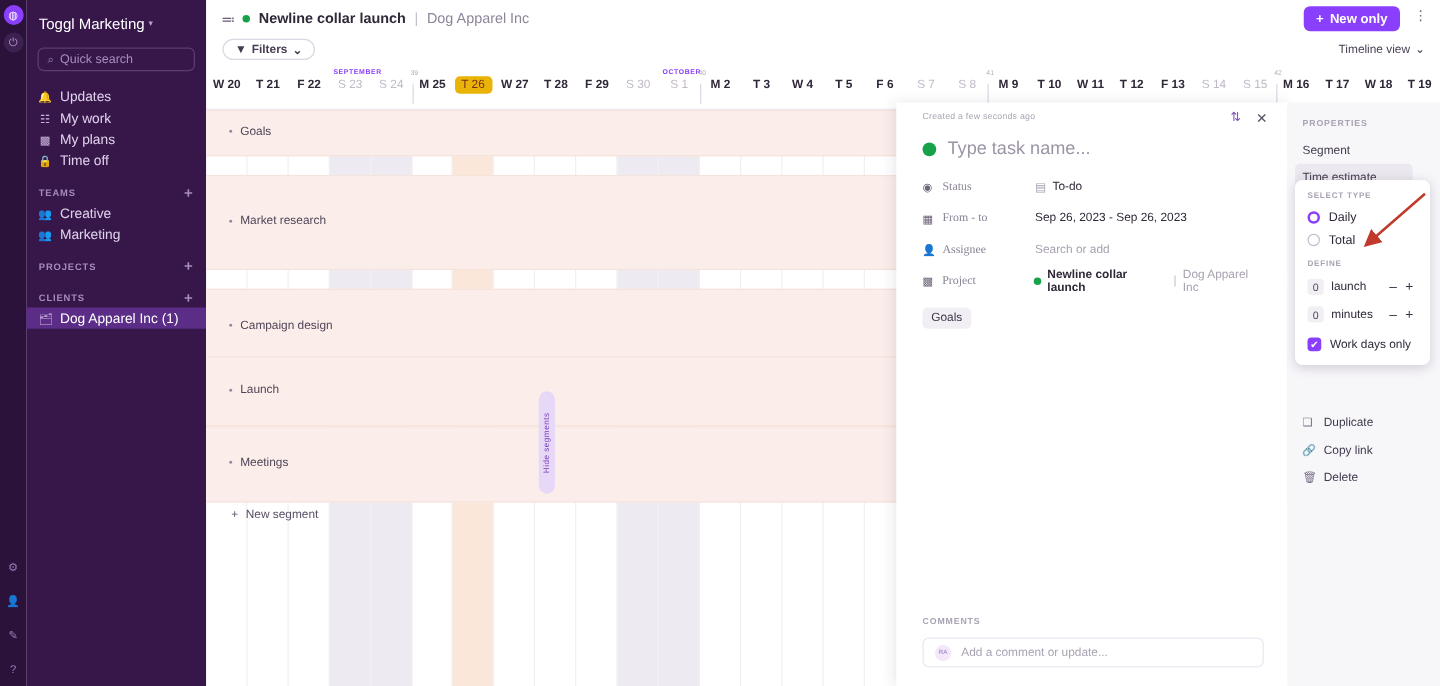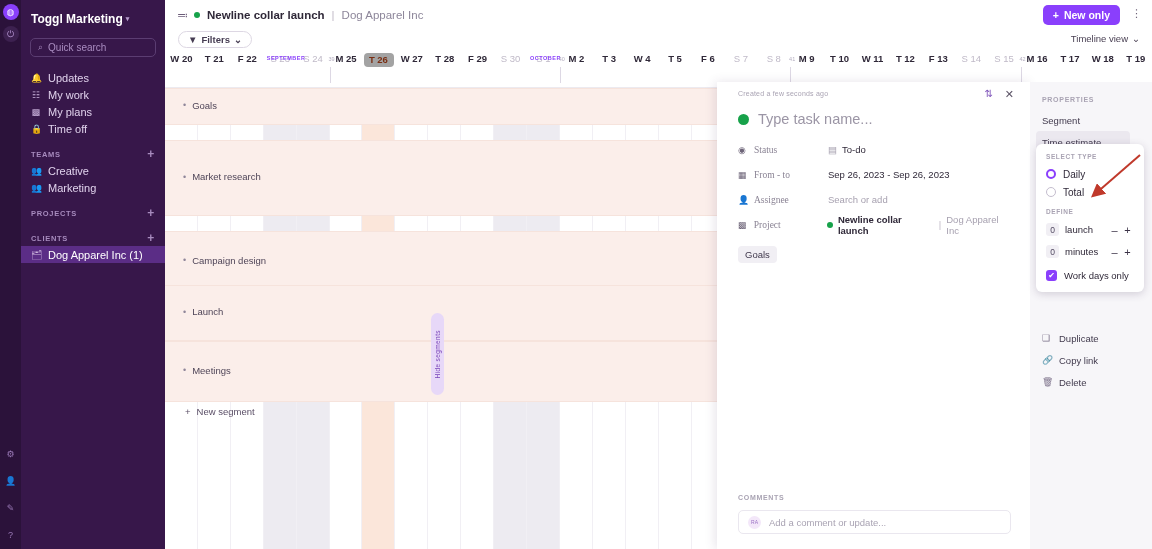--- a/index.html
+++ b/index.html
@@ -31,21 +31,21 @@
 
   
   .sidebar {
     width: 144px; flex: 0 0 144px; height: 549px;
     background: #37174a; color: #e4d7ef; padding: 8px 0 0 0;
     font-size: 11px; position: relative;
   }
   .sb-title {
     display: flex; align-items: center; gap: 3px;
     padding: 0 10px; height: 22px; font-size: 12px;
-    font-weight: bold; color: #ffffff; margin-bottom: 8px;
+    font-weight: normal; color: #ffffff; margin-bottom: 8px;
   }
   .caret { font-size: 7px; color: #b79ccd; }
   .search-box {
     margin: 0 9px 12px 9px; height: 19px;
     border: 1px solid #5b3d72; border-radius: 5px;
     display: flex; align-items: center; gap: 5px;
     padding: 0 7px; color: #a98cc0; font-size: 10px;
   }
   .search-box .ic { font-size: 9px; }
   .nav-item {
@@ -89,27 +89,27 @@
   }
   .timeline-view {
     position: absolute; right: 12px; top: 3px;
     font-size: 9.5px; color: #4a4154; display: flex; align-items: center; gap: 4px;
   }
 
   
   .dates { height: 35px; position: relative; display: flex; border-bottom: 1px solid #eceaf0; }
   .dcell {
     flex: 1 1 0; position: relative; display: flex;
-    align-items: flex-start; justify-content: center;
+    align-items: center; justify-content: center;
     padding-bottom: 5px; font-size: 9.5px; font-weight: bold; color: #2f2838;
   }
   .dcell.weekend { color: #c0bac8; font-weight: normal; }
   .dcell.today .pill {
-    background: #a3a3a3; color: #7a2e12; border-radius: 4px;
-    padding: 1px 6px 2px 5px; font-weight: bold;
+    background: #eab308; color: #7a2e12; border-radius: 4px;
+    padding: 1px 6px 2px 5px; font-weight: normal;
   }
   .mon-label {
     position: absolute; top: 2px; left: 3px;
     font-size: 5.5px; font-weight: bold; letter-spacing: 0.5px; color: #8a3ffc;
   }
   .wk-label {
     position: absolute; top: 3px; right: -5px;
     font-size: 5.5px; color: #b4aec0;
   }
   .wk-div { position: absolute; top: 14px; bottom: 4px; left: 0; width: 1px; background: #ddd8e4; }

